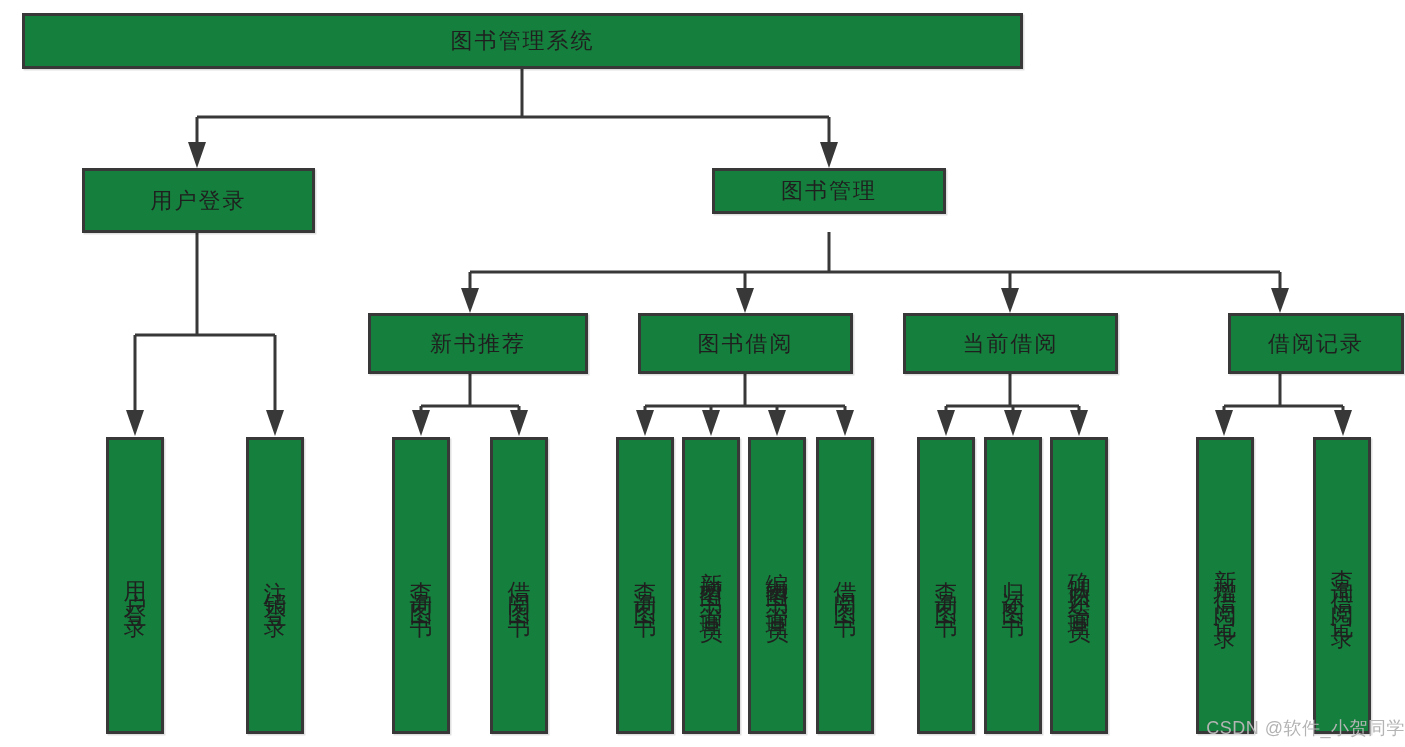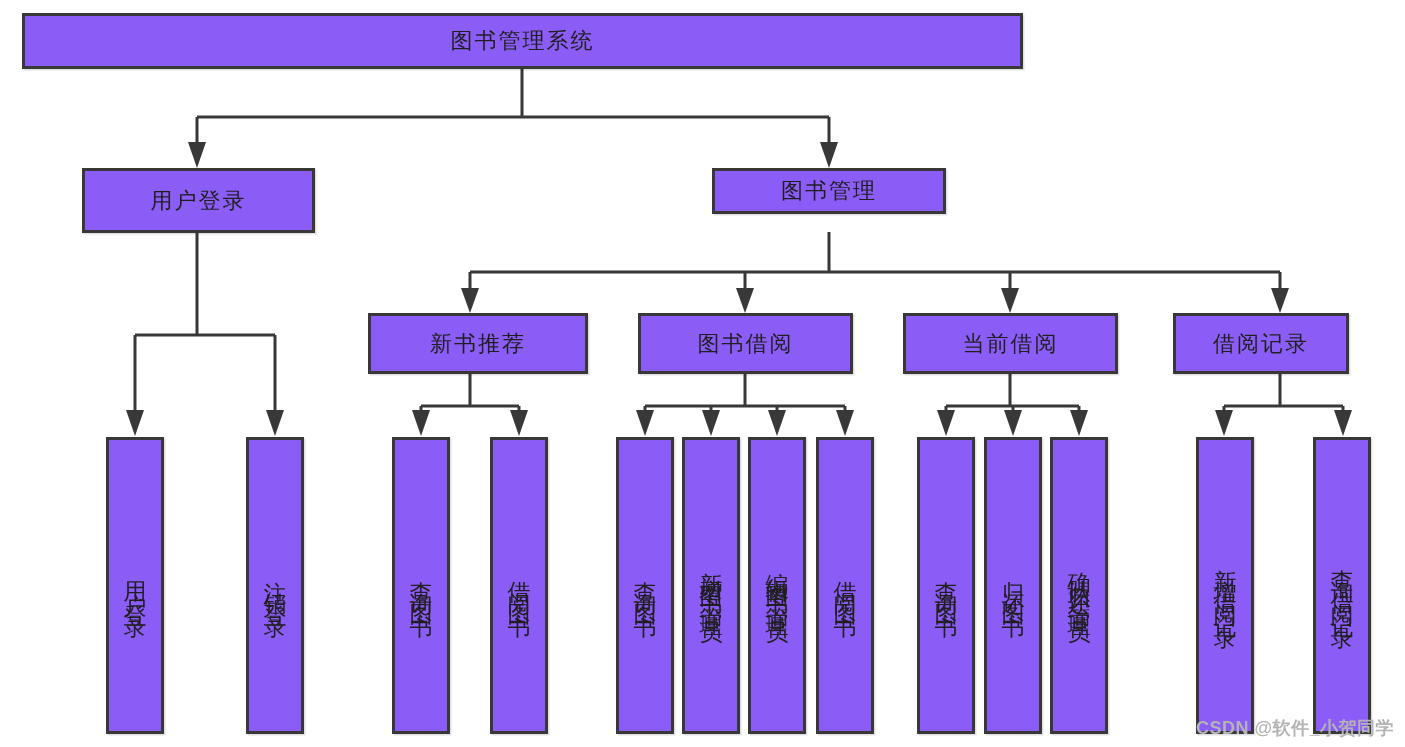--- a/index.html
+++ b/index.html
@@ -7,21 +7,21 @@
     position:relative;
     width:1405px;height:747px;
     background:#ffffff;
     font-family:"Liberation Sans","DejaVu Sans",sans-serif;
     overflow:hidden;
   }
   .wires{position:absolute;left:0;top:0;width:1405px;height:747px;}
   .hbox,.vbox{
     position:absolute;
     box-sizing:border-box;
-    background:#8b5cf6;
+    background:#15803d;
     border:3px solid #383838;
     box-shadow:1.5px 1.5px 0 rgba(0,0,0,0.12);
     display:flex;align-items:center;justify-content:center;
     color:#1f1f1f;
   }
   .hbox span{
     font-size:22px;
     letter-spacing:2px;
     white-space:nowrap;
   }
@@ -29,27 +29,26 @@
   .vbox span{
     writing-mode:vertical-rl;
     font-size:23px;
     letter-spacing:0.5em;
     line-height:1;
     white-space:nowrap;
   }
   .vbox.long span{letter-spacing:0.3em;}
   .watermark{
     position:absolute;
-    right:11px;top:716px;
+    right:0;top:716px;
     font-size:18px;
     color:#b4b4b4;
     letter-spacing:0.5px;
     z-index:10;
     white-space:nowrap;
-    font-weight:bold;
   }
 </style>
 </head>
 <body>
 
 <div class="canvas">
 
   <svg class="wires" width="1405" height="747" viewBox="0 0 1405 747" fill="none" stroke="#383838" stroke-width="3">
 
     <g>
@@ -113,21 +112,21 @@
 
   <div class="hbox" style="left:368px;top:313px;width:220px;height:61px">
     <span>新书推荐</span>
   </div>
   <div class="hbox" style="left:903px;top:313px;width:215px;height:61px">
     <span>当前借阅</span>
   </div>
   <div class="hbox" style="left:638px;top:313px;width:215px;height:61px">
     <span>图书借阅</span>
   </div>
-  <div class="hbox" style="left:1173px;top:313px;width:176px;height:61px">
+  <div class="hbox" style="left:1228px;top:313px;width:176px;height:61px">
     <span>借阅记录</span>
   </div>
 
   <div class="vbox" style="left:106px">
     <span>用户登录</span>
   </div>
   <div class="vbox" style="left:246px">
     <span>注销登录</span>
   </div>
 

